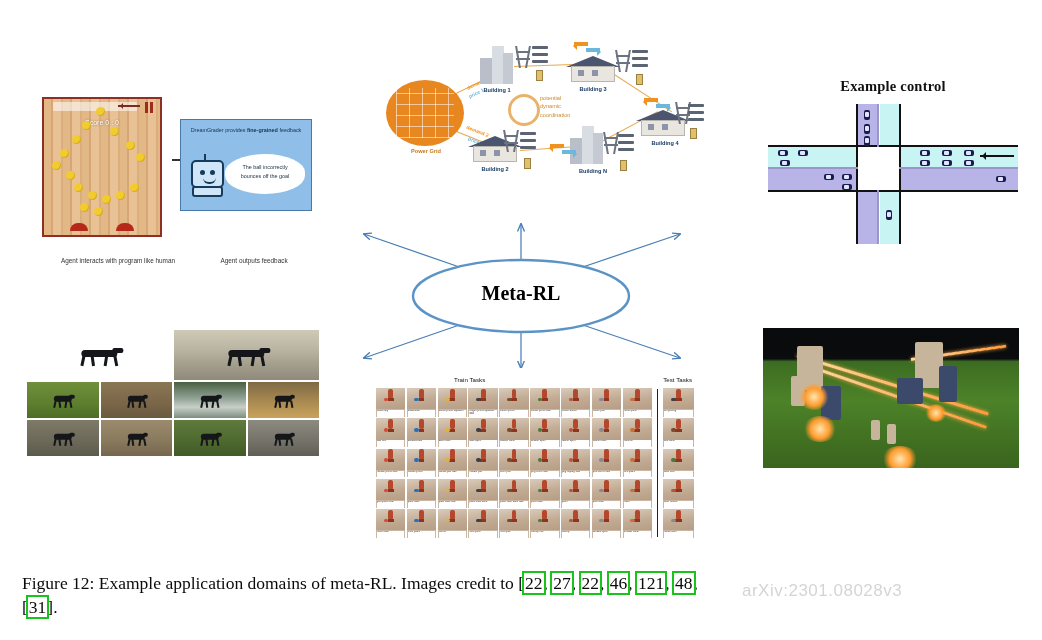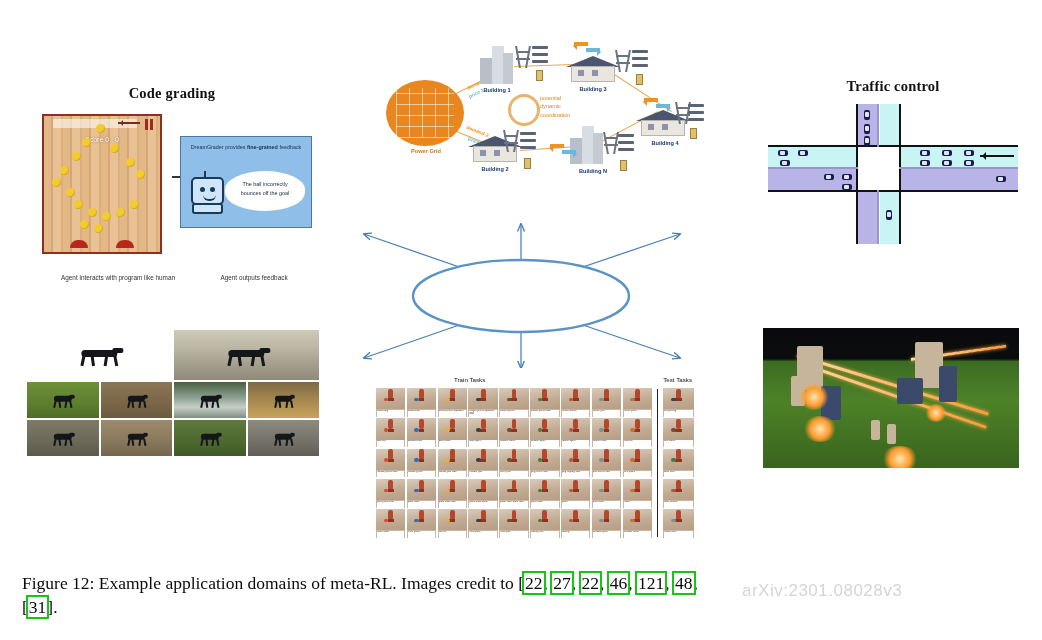--- a/index.html
+++ b/index.html
@@ -184,21 +184,20 @@
       font-family:"Liberation Serif", serif;font-size:17.5px;line-height:1.35;color:#0b0b0b;}
   .cite{outline:2px solid #19c319;outline-offset:0px;padding:0 1px;}
   #watermark{position:absolute;left:742px;top:581px;width:300px;height:22px;
       font-family:"Liberation Sans",sans-serif;font-size:17px;color:rgba(120,120,120,.32);
       letter-spacing:.5px;pointer-events:none;white-space:nowrap;}
 </style>
 </head>
 <body>
 
 <div class="panel" id="code-grading">
-  <div class="panel-title">Code grading</div>
   <div id="cg-body">
     <div class="cg-game">
       <div class="cg-hdr"></div>
       <div class="cg-arrow-s"></div>
       <div class="cg-pause"></div>
       <div class="cg-score">Score 0 : 0</div>
       <div class="ball" style="left:52px;top:8px"></div>
       <div class="ball" style="left:38px;top:22px"></div>
       <div class="ball" style="left:66px;top:28px"></div>
       <div class="ball" style="left:28px;top:36px"></div>
@@ -371,21 +370,21 @@
         <b style="top:0"></b>
         <b style="top:7px"></b>
         <b style="top:14px"></b>
       </div>
     <div class="batt" style="left:240px;top:128px"></div>
     <div class="be-label" style="left:186px;top:136px;width:54px">Building N</div>
   </div>
 </div>
 
 <div class="panel" id="traffic">
-  <div class="panel-title">Traffic control</div>
+  <div class="panel-title">Example control</div>
   <div id="tr-canvas">
     <div class="road-h cyan" style="top:42px;height:22px"></div>
     <div class="road-h lav" style="top:64px;height:22px"></div>
     <div class="road-v lav" style="left:90px;width:19px"></div>
     <div class="road-v cyan" style="left:112px;width:19px"></div>
     <div class="rd-edge" style="left:0;top:41px;width:250px;height:1.6px"></div>
     <div class="rd-edge" style="left:0;top:86px;width:250px;height:1.6px"></div>
     <div class="rd-edge" style="left:88px;top:0;width:1.6px;height:140px"></div>
     <div class="rd-edge" style="left:131px;top:0;width:1.6px;height:140px"></div>
     <div class="rd-edge" style="left:109px;top:0;width:2.4px;height:140px;background:#9a96c9"></div>
@@ -427,20 +426,22 @@
     <g stroke="#4a7fb5" stroke-width="1.25" fill="none" marker-end="url(#ah)">
       <line x1="181" y1="38" x2="181" y2="2"></line>
       <line x1="181" y1="110" x2="181" y2="146"></line>
       <line x1="128" y1="48" x2="24" y2="12"></line>
       <line x1="128" y1="100" x2="24" y2="136"></line>
       <line x1="234" y1="48" x2="340" y2="12"></line>
       <line x1="234" y1="100" x2="340" y2="136"></line>
     </g>
     <ellipse cx="181" cy="74" rx="108" ry="36" fill="#ffffff" stroke="#5b93c6" stroke-width="2.4"></ellipse>
   </svg>
+  <div style="position:absolute;left:0;top:60px;width:362px;text-align:center;
+              font-size:20px;font-weight:bold;font-family:'Liberation Serif',serif;">Meta-RL</div>
 </div>
 
 <div class="panel" id="robot-locomotion">
   <div id="rl-grid">
     <div class="rl-cell span2" style="background:linear-gradient(180deg,#5d6a74 0%,#6c6a60 34%,#8e8madd 35%,#8d8a80 60%,#6f6a60 100%)">
       <div class="dog">
           <div class="torso"></div>
           <div class="head"></div>
           <div class="leg a"></div>
           <div class="leg b"></div>

